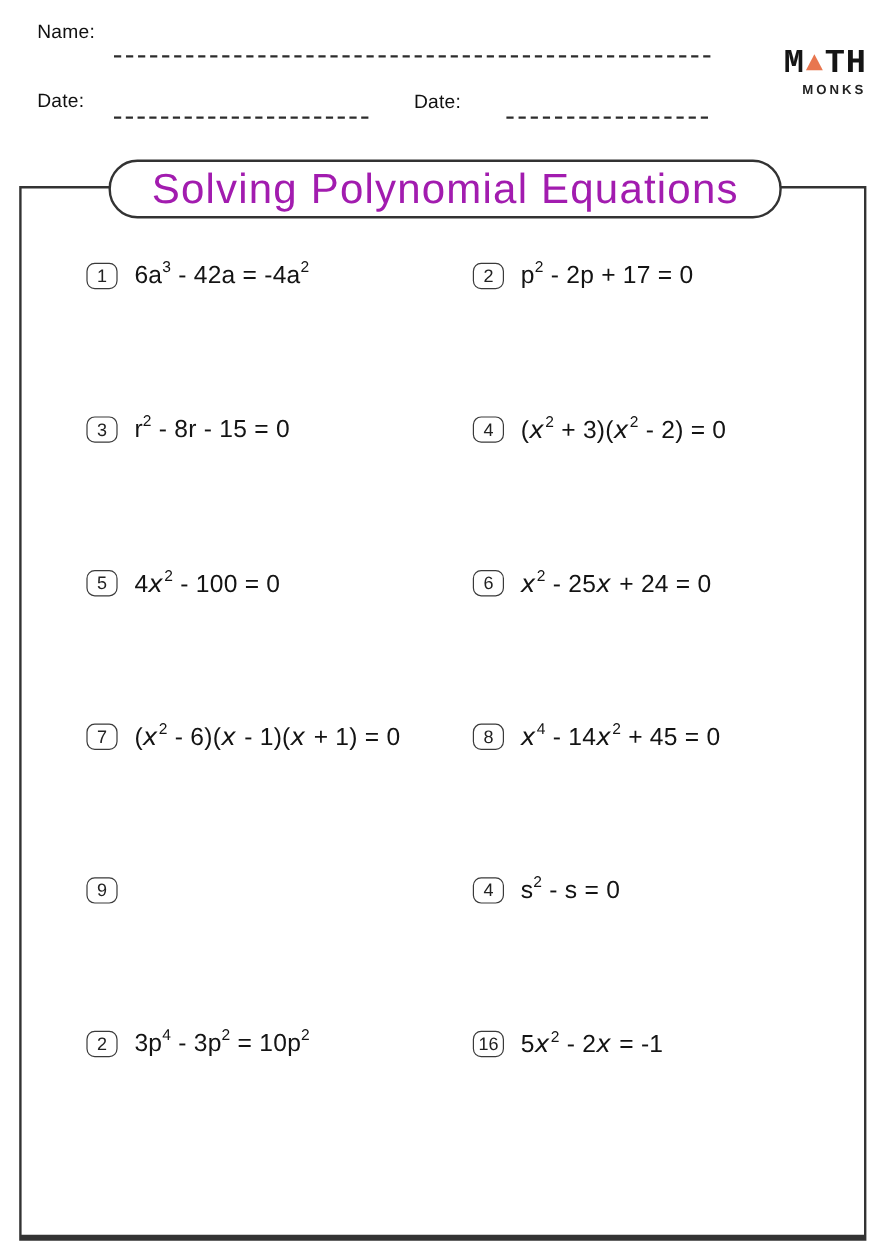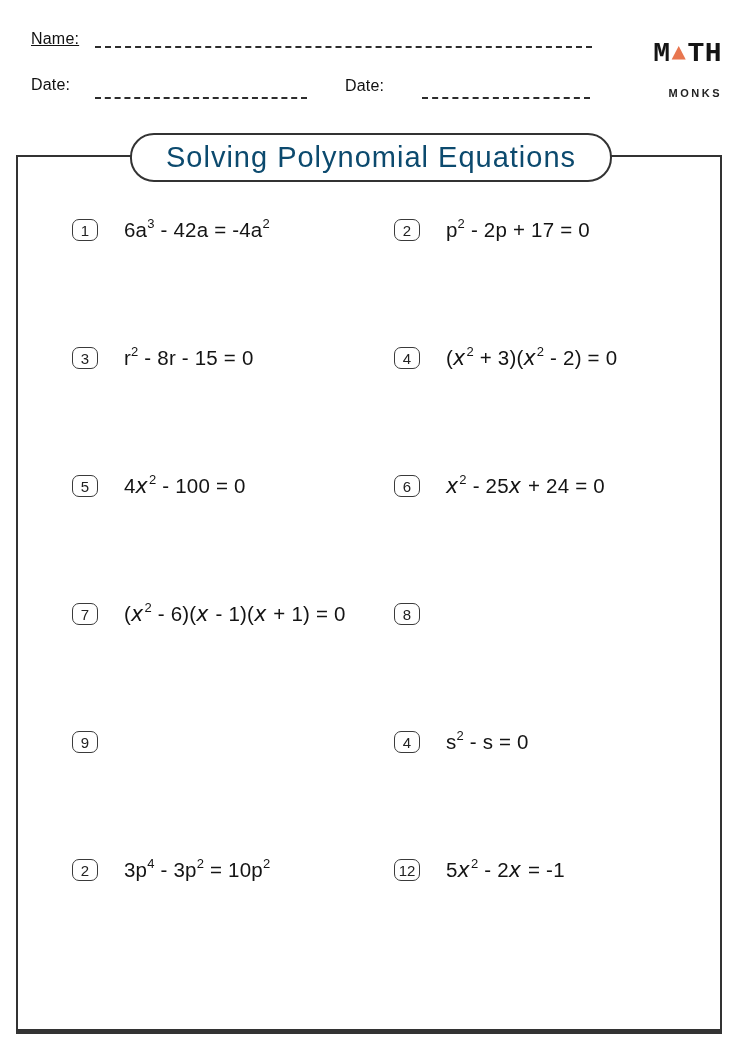--- a/index.html
+++ b/index.html
@@ -11,21 +11,21 @@
     color:#1d1d1d;
     overflow:hidden;
   }
   
   .field-label{
     position:absolute;
     font-size:16px;
     color:#111;
     letter-spacing:.2px;
   }
-  .name-label{left:31px;top:30px;text-decoration:underline;}
+  .name-label{left:31px;top:19px;}
   .date-label{left:31px;top:76px;text-align:center;}
   .score-label{left:345px;top:77px;}
   .dash-line{
     position:absolute;
     border-bottom:2px dashed #2c2c2c;
     height:0;
   }
   .name-line{left:95px;top:46px;width:497px;}
   .date-line{left:95px;top:97px;width:212px;}
   .score-line{left:422px;top:97px;width:168px;}
@@ -49,21 +49,21 @@
     font-size:24px;
     position:relative;
     top:-1px;
     margin:0 1px;
   }
   .logo-sub{
     font-size:11px;
     font-weight:bold;
     color:#222;
     letter-spacing:2.5px;
-    margin-top:20px;
+    margin-top:2px;
   }
   
   .sheet-box{
     position:absolute;
     left:16px;top:155px;
     width:706px;height:879px;
     border:2px solid #333;
     border-bottom-width:5px;
     background:#fff;
     box-sizing:border-box;
@@ -77,24 +77,24 @@
     border-radius:24px;
     height:45px;
     padding:0 34px;
     display:flex;
     align-items:center;
     justify-content:center;
     white-space:nowrap;
     z-index:2;
   }
   .title-text{
-    font-size:29px;
+    font-size:35px;
     font-weight:400;
     letter-spacing:1px;
-    color:#0c4a6e;
+    color:#a21caf;
   }
   
   .problems{
     position:absolute;
     left:54px;top:9px;
     right:10px;
     display:grid;
     grid-template-columns:322px auto;
     grid-auto-rows:128px;
     align-items:center;
@@ -111,21 +111,21 @@
     border-radius:7px;
     display:inline-flex;
     align-items:center;
     justify-content:center;
     font-size:15px;
     color:#222;
     background:#fff;
     flex:0 0 auto;
   }
   .eq{
-    margin-left:26px;
+    margin-left:14px;
     font-size:20.5px;
     color:#141414;
     white-space:nowrap;
     letter-spacing:.2px;
   }
   .eq sup{
     font-size:13px;
     line-height:0;
     position:relative;
     top:-1px;
@@ -191,36 +191,37 @@
     <span class="eq"><i class="vx">x</i><sup>2</sup> - 25<i class="vx">x</i> + 24 = 0</span>
   </div>
 
   <div class="problem">
     <span class="badge">7</span>
     <span class="eq">(<i class="vx">x</i><sup>2</sup> - 6)(<i class="vx">x</i> - 1)(<i class="vx">x</i> + 1) = 0</span>
   </div>
 
   <div class="problem">
     <span class="badge">8</span>
+    <span class="eq"><i class="vx">x</i><sup>4</sup> - 14<i class="vx">x</i><sup>2</sup> + 45 = 0</span>
   </div>
 
   <div class="problem">
     <span class="badge">9</span>
   </div>
 
   <div class="problem">
     <span class="badge">4</span>
     <span class="eq">s<sup>2</sup> - s = 0</span>
   </div>
 
   <div class="problem">
     <span class="badge">2</span>
     <span class="eq">3p<sup>4</sup> - 3p<sup>2</sup> = 10p<sup>2</sup></span>
   </div>
 
   <div class="problem">
-    <span class="badge">12</span>
+    <span class="badge">16</span>
     <span class="eq">5<i class="vx">x</i><sup>2</sup> - 2<i class="vx">x</i> = -1</span>
   </div>
 </div>
   </div>
 
 </div>
 
 </body></html>

